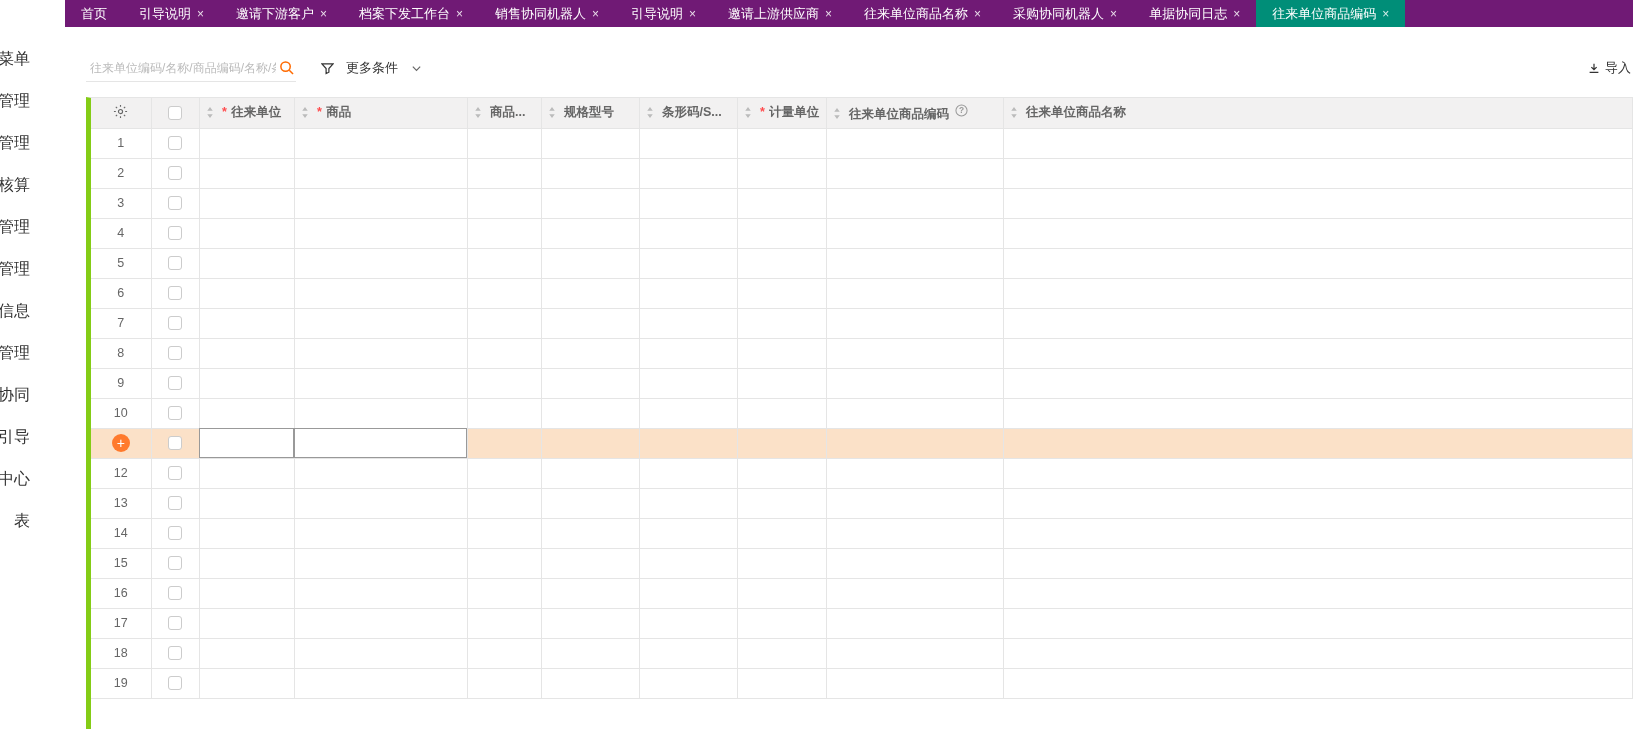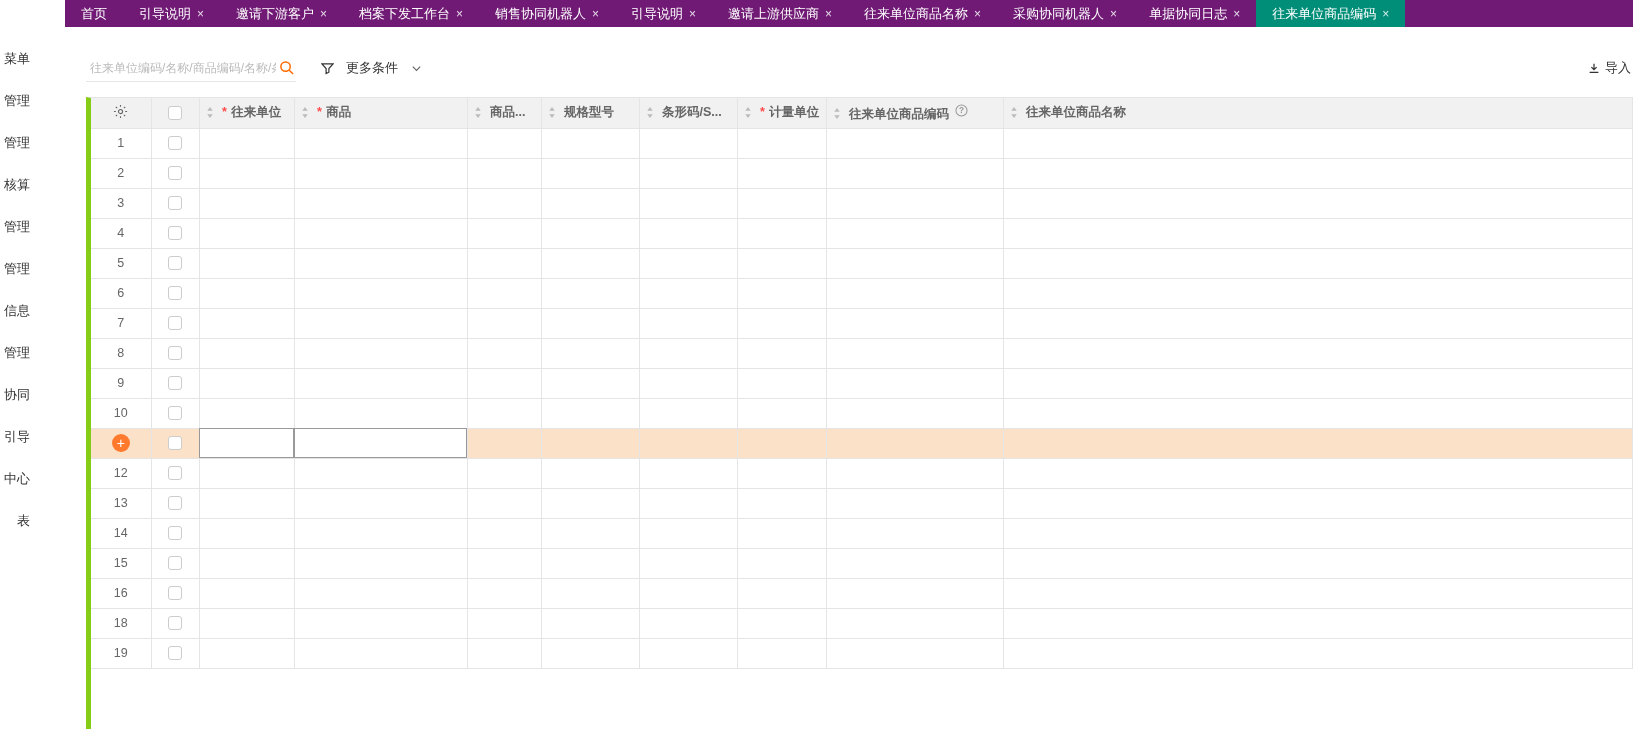--- a/index.html
+++ b/index.html
@@ -6,21 +6,21 @@
   html, body { height: 100%; font-family: "Microsoft YaHei", Arial, sans-serif; font-size: 13px; color: #333; background: #fff; }
   body { width: 1633px; height: 729px; overflow: hidden; position: relative; }
 
   
   .sidebar {
     position: absolute; left: 0; top: 0; width: 36px; height: 729px;
     background: #fff; border-right: 0; z-index: 5;
   }
   .sidebar-item {
     height: 42px; display: flex; align-items: center; justify-content: flex-end;
-    padding-right: 6px; font-size: 13px; color: #333; white-space: nowrap; overflow: hidden;
+    padding-right: 6px; font-size: 16px; color: #333; white-space: nowrap; overflow: hidden;
     cursor: pointer;
   }
   .sidebar-item:first-child { margin-top: 38px; }
 
   
   .tabs-bar {
     position: absolute; left: 65px; right: 0; top: 0; height: 27px;
     background: #701a75; display: flex; align-items: stretch; z-index: 4;
   }
   .tab {
@@ -500,20 +500,32 @@
           <td class="col-unit"></td>
           <td class="col-product"></td>
           <td class="col-pclass"></td>
           <td class="col-spec"></td>
           <td class="col-barcode"></td>
           <td class="col-measure"></td>
           <td class="col-code"></td>
           <td class="col-name"></td>
         </tr>
         <tr>
+          <td class="col-rownum">17</td>
+          <td class="col-check"><span class="checkbox"></span></td>
+          <td class="col-unit"></td>
+          <td class="col-product"></td>
+          <td class="col-pclass"></td>
+          <td class="col-spec"></td>
+          <td class="col-barcode"></td>
+          <td class="col-measure"></td>
+          <td class="col-code"></td>
+          <td class="col-name"></td>
+        </tr>
+        <tr>
           <td class="col-rownum">18</td>
           <td class="col-check"><span class="checkbox"></span></td>
           <td class="col-unit"></td>
           <td class="col-product"></td>
           <td class="col-pclass"></td>
           <td class="col-spec"></td>
           <td class="col-barcode"></td>
           <td class="col-measure"></td>
           <td class="col-code"></td>
           <td class="col-name"></td>

